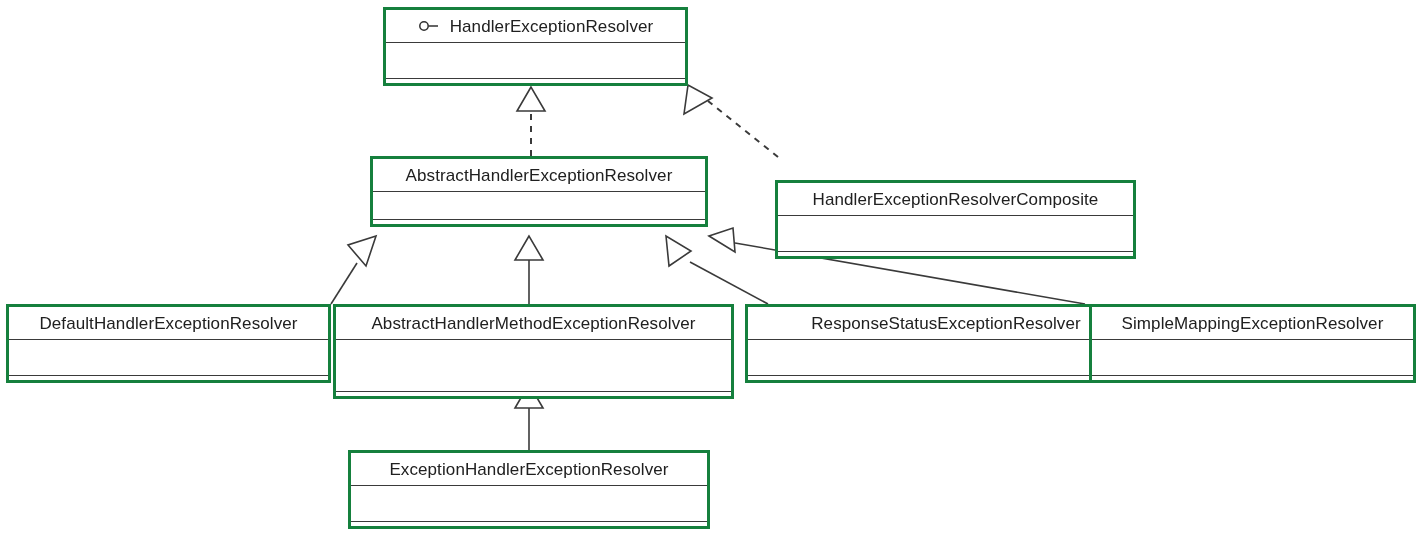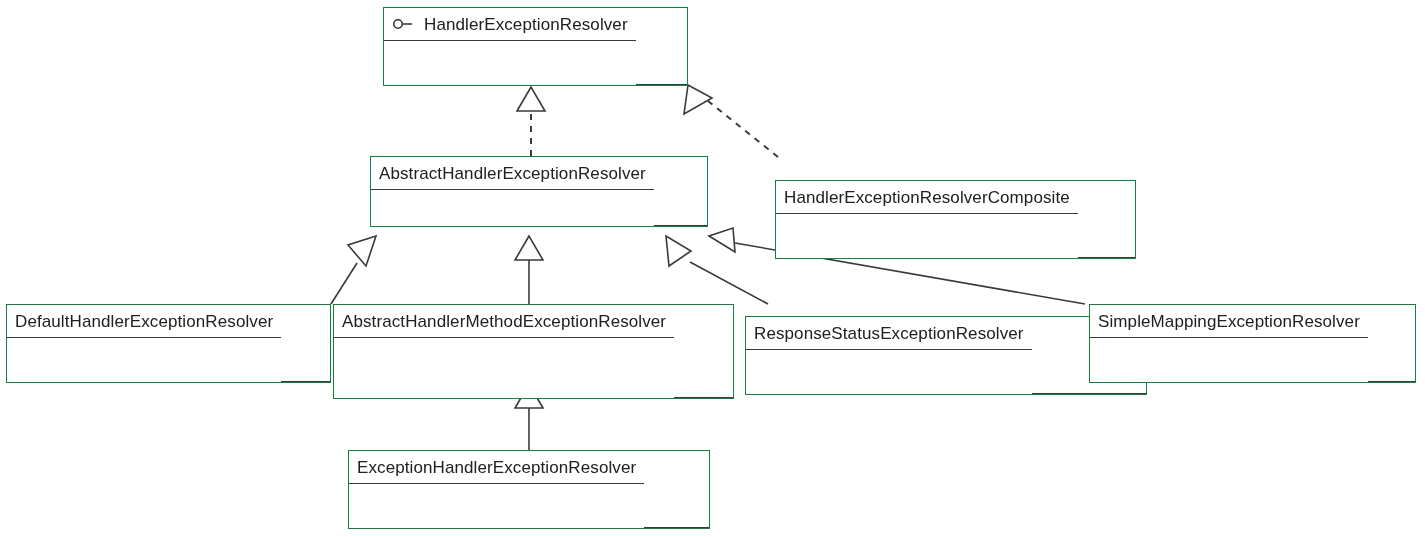--- a/index.html
+++ b/index.html
@@ -22,22 +22,23 @@
     left: 0;
     top: 0;
     width: 1425px;
     height: 537px;
     pointer-events: none;
   }
   .uml-node {
     position: absolute;
     box-sizing: border-box;
     background: #ffffff;
-    border: 1px solid #15803d;
+    border: 3px solid #15803d;
     display: flex;
+    flex-direction: column;
   }
   .uml-name-row {
     box-sizing: border-box;
     height: 33px;
     display: flex;
     align-items: center;
     justify-content: center;
     border-bottom: 1px solid #3a3a3a;
     padding: 0 8px;
     white-space: nowrap;
@@ -145,21 +146,21 @@
   </div>
 
   <div class="uml-node" style="left:333px; top:304px; width:401px; height:95px;">
     <div class="uml-name-row">
       <span class="uml-name-text">AbstractHandlerMethodExceptionResolver</span>
     </div>
     <div class="uml-attr-row"></div>
     <div class="uml-op-row"></div>
   </div>
 
-  <div class="uml-node" style="left:745px; top:304px; width:402px; height:79px;margin-top:12px;">
+  <div class="uml-node" style="left:745px; top:304px; width:402px; height:79px;">
     <div class="uml-name-row">
       <span class="uml-name-text">ResponseStatusExceptionResolver</span>
     </div>
     <div class="uml-attr-row"></div>
     <div class="uml-op-row"></div>
   </div>
 
   <div class="uml-node" style="left:1089px; top:304px; width:327px; height:79px;">
     <div class="uml-name-row">
       <span class="uml-name-text">SimpleMappingExceptionResolver</span>

